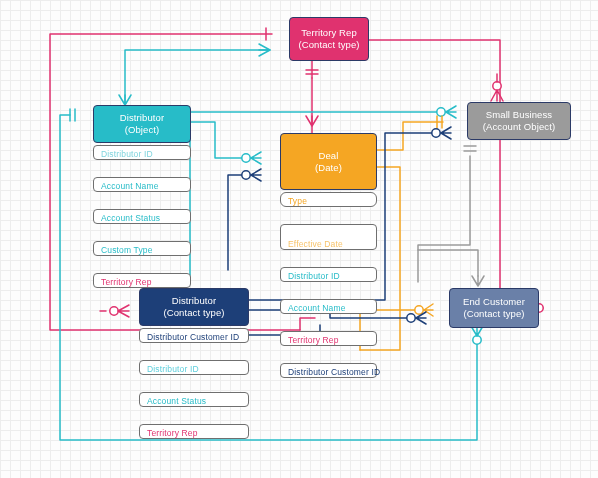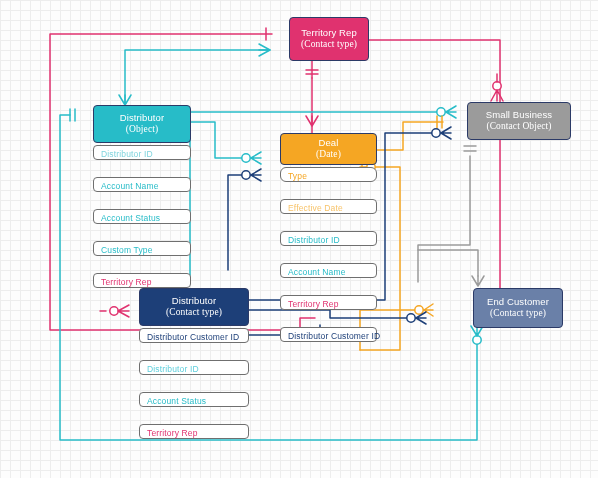--- a/index.html
+++ b/index.html
@@ -26,21 +26,21 @@
     border:1.6px solid #2b3a67;
     border-radius:4px;
     color:#ffffff;
     text-align:center;
     display:flex;flex-direction:column;align-items:center;justify-content:center;
     box-sizing:border-box;
     line-height:1.22;
     letter-spacing:.1px;
   }
   .ehead .l1{display:block;}
-  .ehead .l2{display:block;font-family:Liberation Serif, serif;}
+  .ehead .l2{display:block;}
   .fields{margin-top:2px;}
   .field{
     background:#ffffff;
     border:1.4px solid #6f6f6f;
     border-radius:4px;
     box-sizing:border-box;
     display:flex;align-items:flex-end;
     padding-left:7px;
     margin-bottom:17px;
     font-size:8.5px;
@@ -216,50 +216,50 @@
       <div class="field" style="height:15px;color:#27bcc8;">
         <span>Custom Type</span>
         </div>
       <div class="field" style="height:15px;color:#e0326f;">
         <span>Territory Rep</span>
         </div>
     </div>
   </div>
 
   <div class="entity" style="left:263px;top:133px;width:97px;">
-    <div class="ehead" style="height:32px;background:#f5a623;font-size:9.5px;">
+    <div class="ehead" style="height:57px;background:#f5a623;font-size:9.5px;">
       <span class="l1">Deal</span>
       <span class="l2">(Date)</span>
     </div>
     <div class="fields">
       <div class="field" style="height:15px;color:#f5a623;border-radius:6px;">
         <span>Type</span>
         </div>
-      <div class="field" style="height:15px;color:#f7c36a;">
+      <div class="field" style="height:26px;color:#f7c36a;">
         <span>Effective Date</span>
         </div>
       <div class="field" style="height:15px;color:#27bcc8;">
         <span>Distributor ID</span>
         </div>
       <div class="field" style="height:15px;color:#27bcc8;">
         <span>Account Name</span>
         </div>
       <div class="field" style="height:15px;color:#e0326f;">
         <span>Territory Rep</span>
         </div>
       <div class="field" style="height:15px;color:#1d3f78;">
         <span>Distributor Customer ID</span>
         </div>
     </div>
   </div>
 
   <div class="entity" style="left:450px;top:102px;width:104px;">
     <div class="ehead" style="height:38px;background:#9b9b9b;font-size:9.5px;">
       <span class="l1">Small Business</span>
-      <span class="l2">(Contact Object)</span>
+      <span class="l2">(Account Object)</span>
     </div>
   </div>
 
   <div class="entity" style="left:122px;top:288px;width:110px;">
     <div class="ehead" style="height:38px;background:#1d3f78;font-size:9.5px;">
       <span class="l1">Distributor</span>
       <span class="l2">(Contact type)</span>
     </div>
     <div class="fields">
       <div class="field" style="height:15px;color:#1d3f78;">
@@ -270,20 +270,20 @@
         </div>
       <div class="field" style="height:15px;color:#27bcc8;">
         <span>Account Status</span>
         </div>
       <div class="field" style="height:15px;color:#e0326f;">
         <span>Territory Rep</span>
         </div>
     </div>
   </div>
 
-  <div class="entity" style="left:432px;top:288px;width:90px;margin-left:24px;">
+  <div class="entity" style="left:432px;top:288px;width:90px;">
     <div class="ehead" style="height:40px;background:#6a80a8;font-size:9.5px;">
       <span class="l1">End Customer</span>
       <span class="l2">(Contact type)</span>
     </div>
   </div>
 
 </div>
 
 </body></html>

